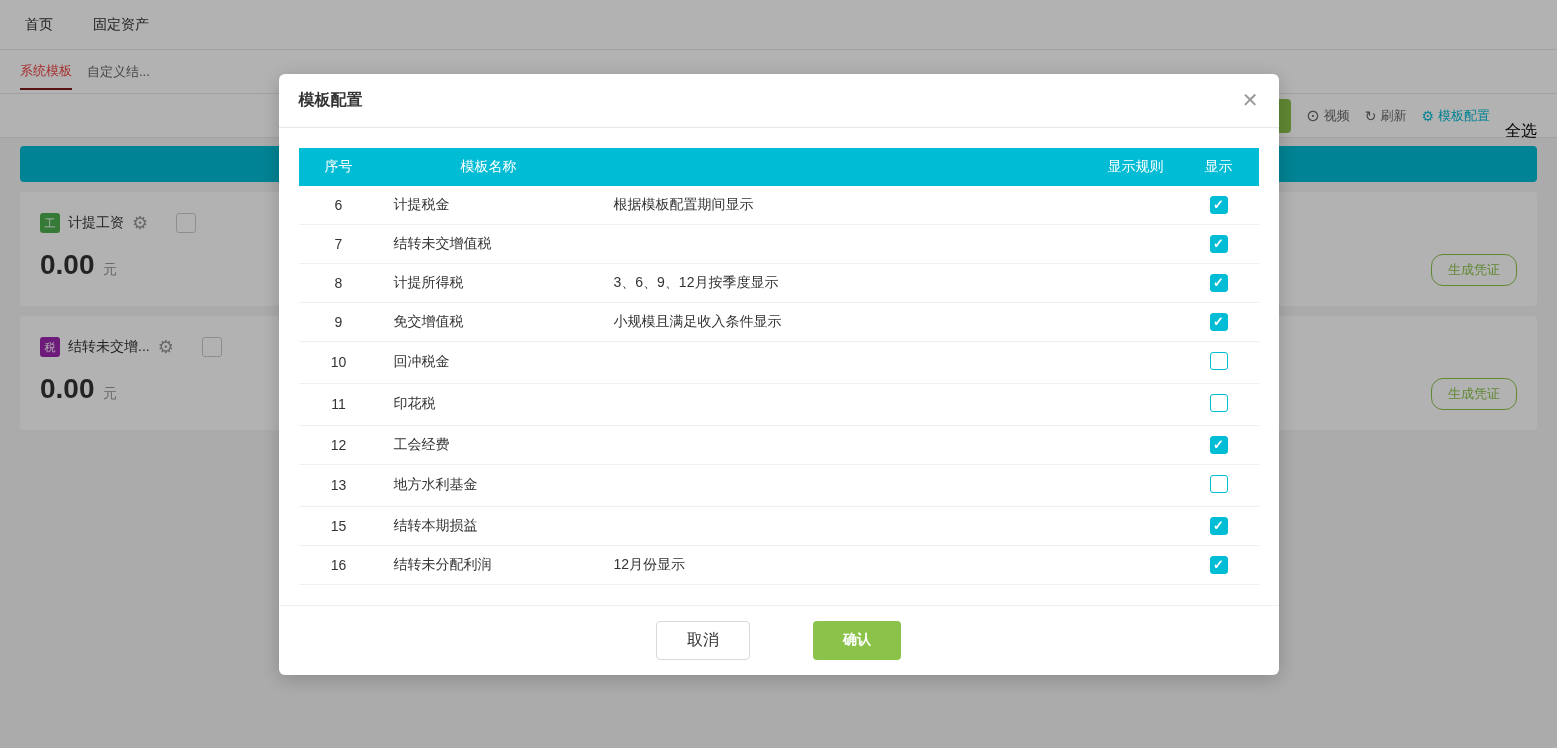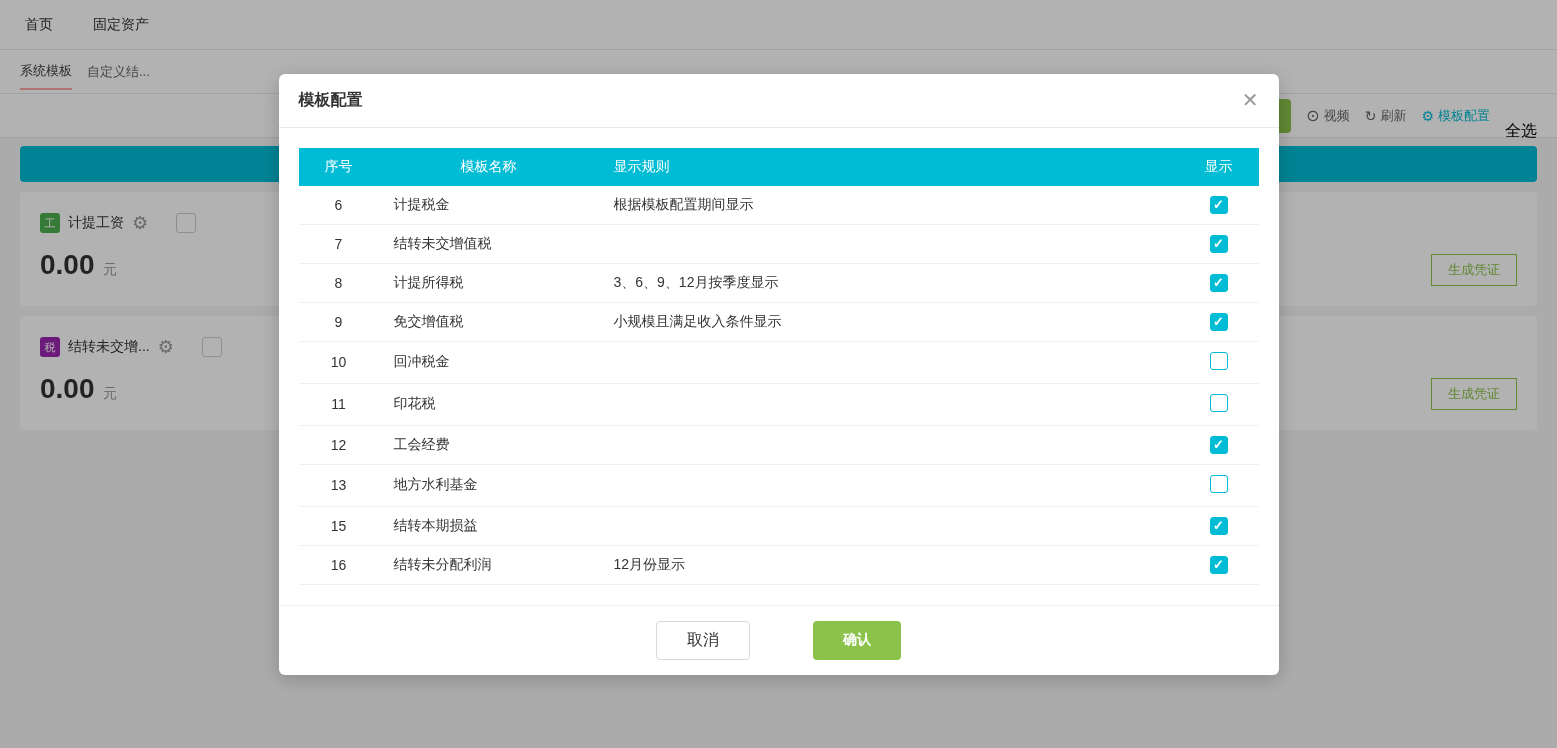--- a/index.html
+++ b/index.html
@@ -42,22 +42,22 @@
     .nav-item:first-child {
       color: #333;
     }
     .sub-nav-item {
       font-size: 13px;
       color: #666;
       cursor: pointer;
       padding: 8px 0;
     }
     .sub-nav-item.active {
-      color: #404040;
-      border-bottom: 2px solid #fca5a5;
+      color: #ef4444;
+      border-bottom: 2px solid #7f1d1d;
     }
     .btn-calc {
       background: #8bc34a;
       color: #fff;
       border: none;
       padding: 8px 18px;
       border-radius: 4px;
       font-size: 13px;
       cursor: pointer;
     }
@@ -128,21 +128,21 @@
       color: #999;
       margin-left: 4px;
     }
 
     .generate-btn {
       float: right;
       border: 1px solid #8bc34a;
       color: #8bc34a;
       background: #fff;
       padding: 6px 16px;
-      border-radius: 0;
+      border-radius: 12px;
       font-size: 13px;
       cursor: pointer;
     }
 
     .gear-icon {
       float: right;
       color: #999;
       font-size: 18px;
       margin-right: 15px;
       cursor: pointer;
@@ -234,21 +234,21 @@
     .config-table thead tr th:first-child {
       border-radius: 0;
       width: 80px;
     }
 
     .config-table thead tr th:nth-child(2) {
       width: 220px;
     }
 
     .config-table thead tr th:nth-child(3) {
-      text-align: left;
+      text-align: right;
     }
 
     .config-table thead tr th:last-child {
       width: 80px;
     }
 
     .config-table tbody tr {
       border-bottom: 1px solid #f0f0f0;
     }
 

